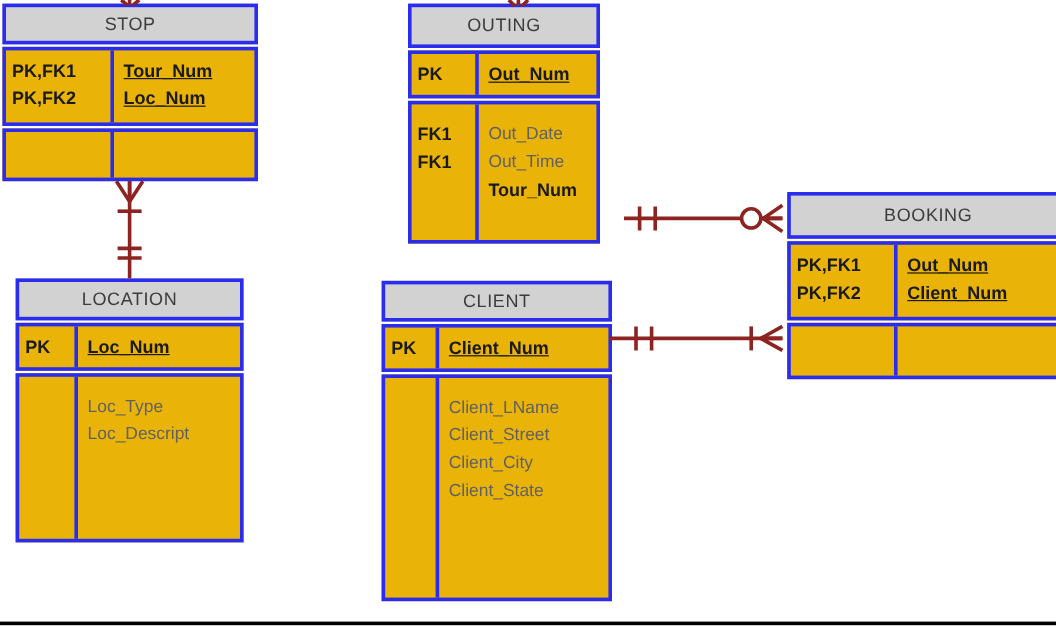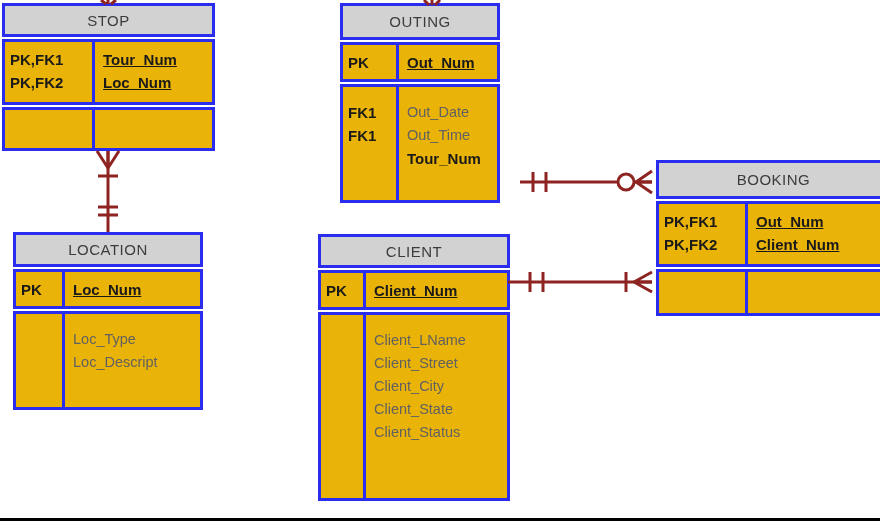--- a/index.html
+++ b/index.html
@@ -132,21 +132,21 @@
         <div class="line tagline">FK1</div>
       </div>
       <div class="cell-r">
         <div class="line fieldline attr-plain">Out_Date</div>
         <div class="line fieldline attr-plain">Out_Time</div>
         <div class="line fieldline attr-fk">Tour_Num</div>
       </div>
     </div>
   </div>
 
-  <div class="etable" style="left:13px; top:232px; width:190px; height:178px;">
+  <div class="etable" style="left:13px; top:232px; width:190px; height:220px;">
     <div class="hdr" style="height:35px">LOCATION</div>
     <div class="sec" style="height:40px">
       <div class="cell-l" style="width:49px">
         <div class="line tagline">PK</div>
       </div>
       <div class="cell-r">
         <div class="line fieldline keyfield">Loc_Num</div>
       </div>
     </div>
     <div class="sec grow body">
@@ -168,21 +168,20 @@
         <div class="line fieldline keyfield">Client_Num</div>
       </div>
     </div>
     <div class="sec grow body">
       <div class="cell-l" style="width:45px"></div>
       <div class="cell-r">
         <div class="line fieldline attr-plain">Client_LName</div>
         <div class="line fieldline attr-plain">Client_Street</div>
         <div class="line fieldline attr-plain">Client_City</div>
         <div class="line fieldline attr-plain">Client_State</div>
-        <div class="line fieldline attr-plain">Client_Status</div>
       </div>
     </div>
   </div>
 
   <div class="etable" style="left:656px; top:160px; width:235px; height:156px;">
     <div class="hdr" style="height:39px">BOOKING</div>
     <div class="sec" style="height:66px">
       <div class="cell-l" style="width:89px">
         <div class="line tagline">PK,FK1</div>
         <div class="line tagline">PK,FK2</div>

